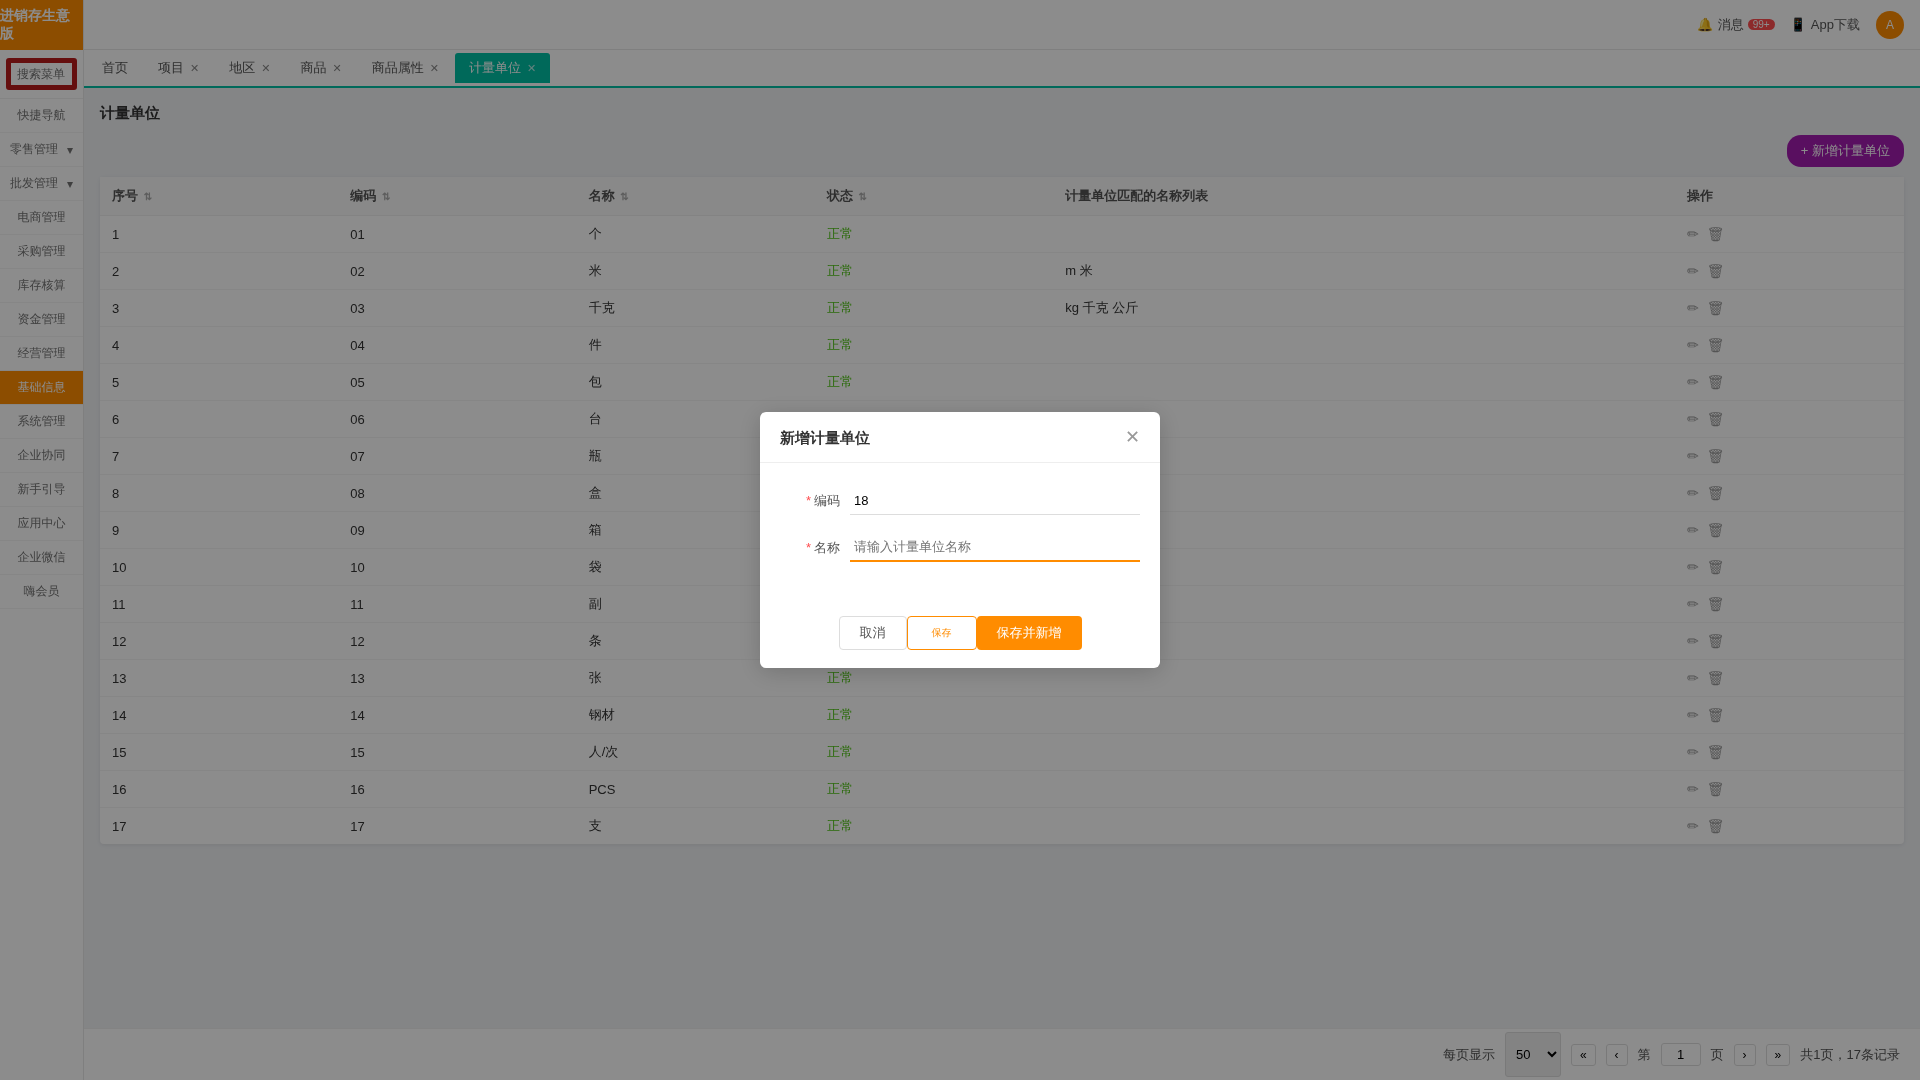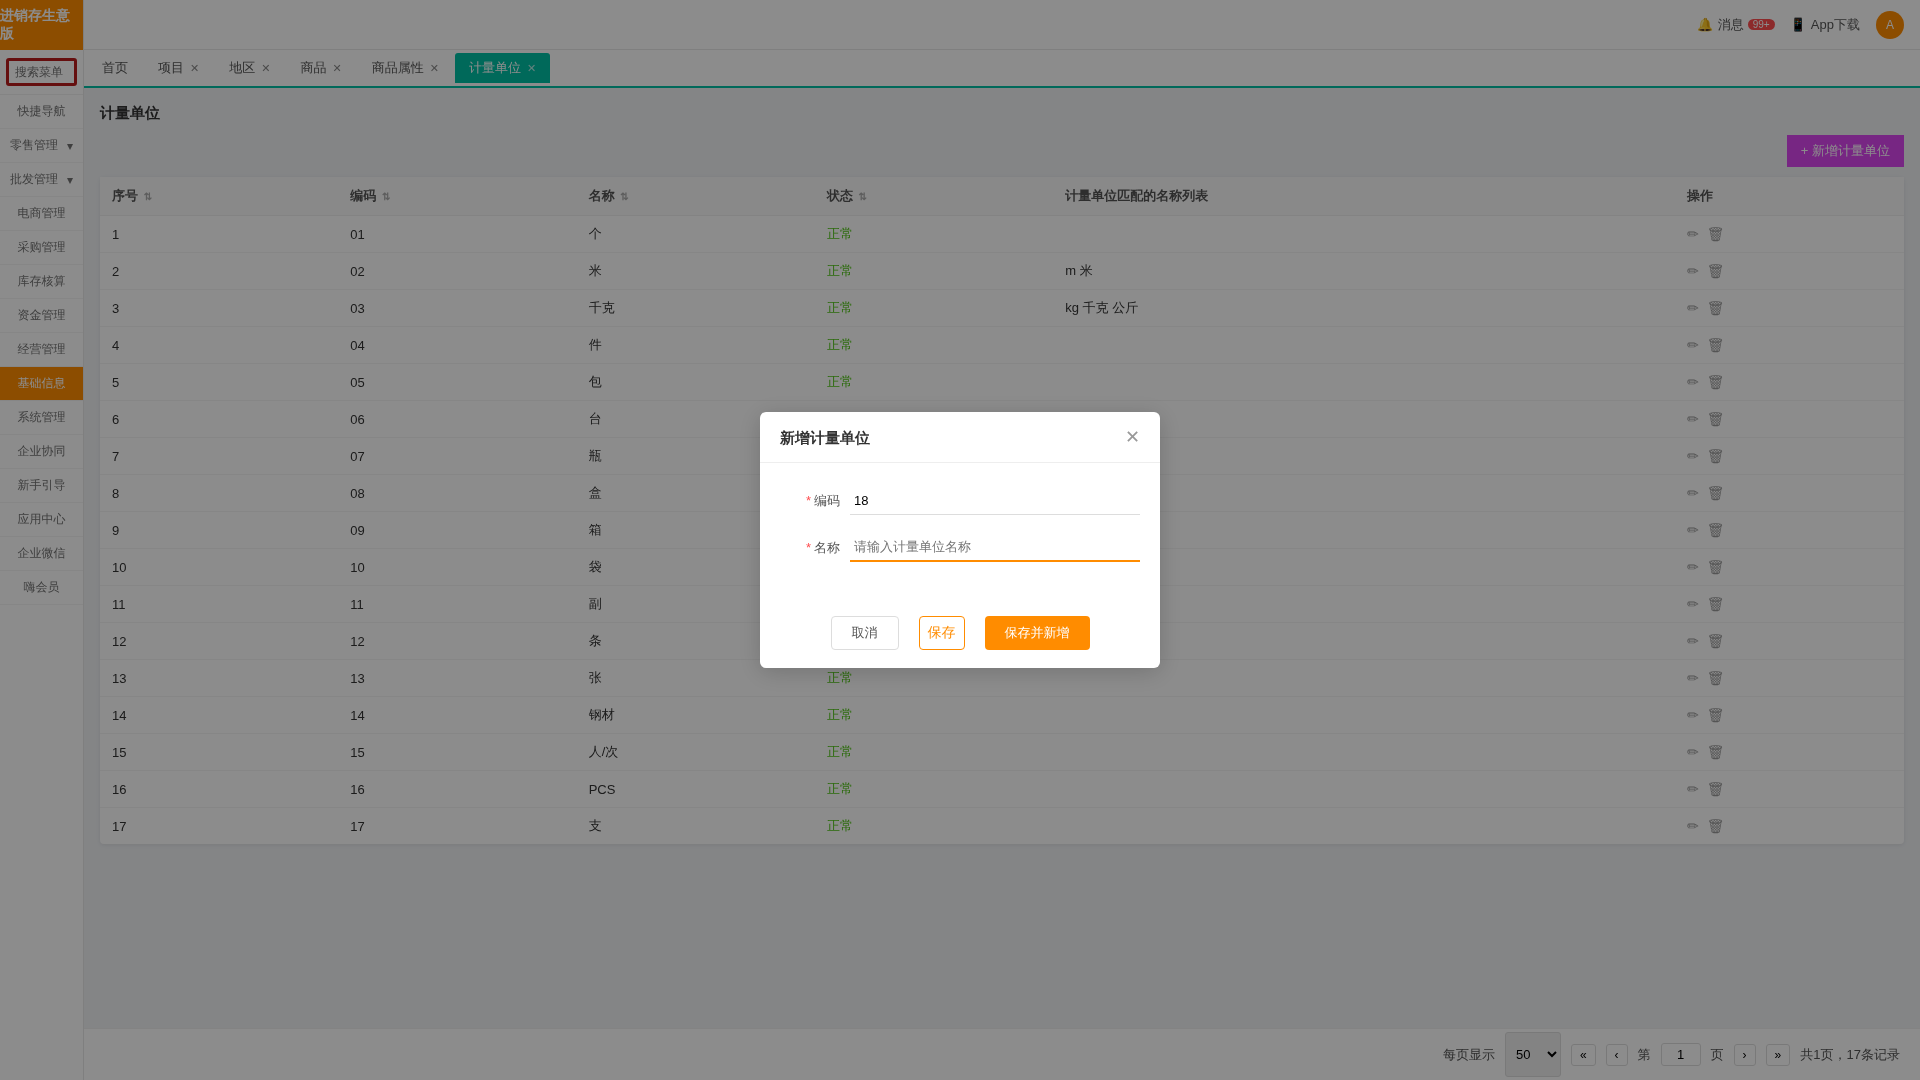--- a/index.html
+++ b/index.html
@@ -3,21 +3,21 @@
   <meta charset="utf-8">
   <style>
     * { margin: 0; padding: 0; box-sizing: border-box; }
     body { font-family: "Microsoft YaHei", "PingFang SC", sans-serif; font-size: 13px; background: #f0f2f5; width: 1920px; height: 1080px; overflow: hidden; display: flex; }
 
     
     .sidebar { width: 84px; background: #fff; height: 1080px; display: flex; flex-direction: column; border-right: 1px solid #e8e8e8; flex-shrink: 0; }
     .sidebar-logo { height: 50px; background: #ff8c00; display: flex; align-items: center; justify-content: center; }
     .sidebar-logo-text { color: white; font-size: 14px; font-weight: bold; }
     .sidebar-search { padding: 8px 6px; border-bottom: 1px solid #f0f0f0; }
-    .sidebar-search input { width: 100%; border: 3px solid #b91c1c; border-radius: 3px; padding: 4px 6px; font-size: 12px; outline: none; }
+    .sidebar-search input { width: 100%; border: 5px solid #b91c1c; border-radius: 3px; padding: 4px 6px; font-size: 12px; outline: none; }
     .sidebar-nav-item { padding: 8px 6px; text-align: center; cursor: pointer; font-size: 12px; color: #737373; border-bottom: 1px solid #f5f5f5; }
     .sidebar-nav-item.active { background: #ff8c00; color: white; }
     .sidebar-nav-item.has-arrow { display: flex; align-items: center; justify-content: space-between; padding: 8px 10px; }
 
     
     .main { flex: 1; display: flex; flex-direction: column; height: 1080px; overflow: hidden; }
 
     
     .topbar { height: 50px; background: #fff; display: flex; align-items: center; justify-content: flex-end; padding: 0 16px; border-bottom: 1px solid #e8e8e8; gap: 16px; }
     .topbar-item { display: flex; align-items: center; gap: 4px; cursor: pointer; font-size: 13px; color: #555; }
@@ -27,21 +27,21 @@
     
     .tabs { height: 38px; background: #fff; display: flex; align-items: center; border-bottom: 2px solid #00bfa5; padding-left: 4px; gap: 2px; }
     .tab { padding: 6px 14px; cursor: pointer; font-size: 13px; color: #555; border-radius: 3px 3px 0 0; display: flex; align-items: center; gap: 6px; }
     .tab.active { background: #00bfa5; color: white; }
     .tab-close { font-size: 11px; cursor: pointer; opacity: 0.7; }
 
     
     .content { flex: 1; padding: 16px; overflow-y: auto; position: relative; }
     .page-title { font-size: 15px; font-weight: bold; color: #333; margin-bottom: 12px; }
     .toolbar { display: flex; justify-content: flex-end; margin-bottom: 10px; }
-    .btn-add { background: #d946ef; color: white; border: none; padding: 7px 14px; border-radius: 0; cursor: pointer; font-size: 13px; }
+    .btn-add { background: #a21caf; color: white; border: none; padding: 7px 14px; border-radius: 14px; cursor: pointer; font-size: 13px; }
 
     
     .table-wrap { background: #fff; border-radius: 4px; box-shadow: 0 1px 4px rgba(0,0,0,0.08); }
     table { width: 100%; border-collapse: collapse; }
     thead tr { background: #fafafa; }
     th { padding: 10px 12px; text-align: left; font-size: 13px; color: #555; font-weight: 600; border-bottom: 1px solid #eee; white-space: nowrap; }
     td { padding: 9px 12px; font-size: 13px; color: #333; border-bottom: 1px solid #f5f5f5; }
     tr:last-child td { border-bottom: none; }
     .status-normal { color: #52c41a; }
     .action-icons { display: flex; gap: 8px; }
@@ -59,23 +59,23 @@
     .modal { background: #fff; border-radius: 6px; width: 400px; box-shadow: 0 4px 24px rgba(0,0,0,0.18); }
     .modal-header { padding: 14px 20px; border-bottom: 1px solid #eee; display: flex; align-items: flex-end; justify-content: space-between; }
     .modal-title { font-size: 15px; font-weight: bold; color: #333; }
     .modal-close { cursor: pointer; color: #999; font-size: 18px; }
     .modal-body { padding: 24px 20px; }
     .form-row { display: flex; align-items: center; margin-bottom: 18px; }
     .form-label { width: 60px; text-align: right; font-size: 13px; color: #555; margin-right: 10px; flex-shrink: 0; }
     .required-star { color: #ff4d4f; margin-right: 3px; }
     .form-input { flex: 1; border: none; border-bottom: 1px solid #ddd; padding: 6px 4px; font-size: 13px; outline: none; }
     .form-input.active-input { border-bottom: 2px solid #ff8c00; }
-    .modal-footer { padding: 12px 20px 18px; display: flex; justify-content: center; gap: 20px; }
+    .modal-footer { padding: 12px 20px 18px; display: flex; justify-content: center; gap: 0; }
     .btn-cancel { border: 1px solid #ddd; background: #fff; padding: 7px 20px; border-radius: 4px; cursor: pointer; font-size: 13px; color: #555; }
-    .btn-save { border: 1px solid #ff8c00; background: #fff; color: #ff8c00; padding: 7px 8px; border-radius: 4px; cursor: pointer; font-size: 14px; }
+    .btn-save { border: 1px solid #ff8c00; background: #fff; color: #ff8c00; padding: 7px 24px; border-radius: 4px; cursor: pointer; font-size: 10px; }
     .btn-save-new { background: #ff8c00; color: white; border: none; padding: 7px 20px; border-radius: 4px; cursor: pointer; font-size: 13px; }
   </style>
 </head>
 <body>
 
 <div class="sidebar">
   <div class="sidebar-logo">
     <span class="sidebar-logo-text">进销存生意版</span>
   </div>
   <div class="sidebar-search">

